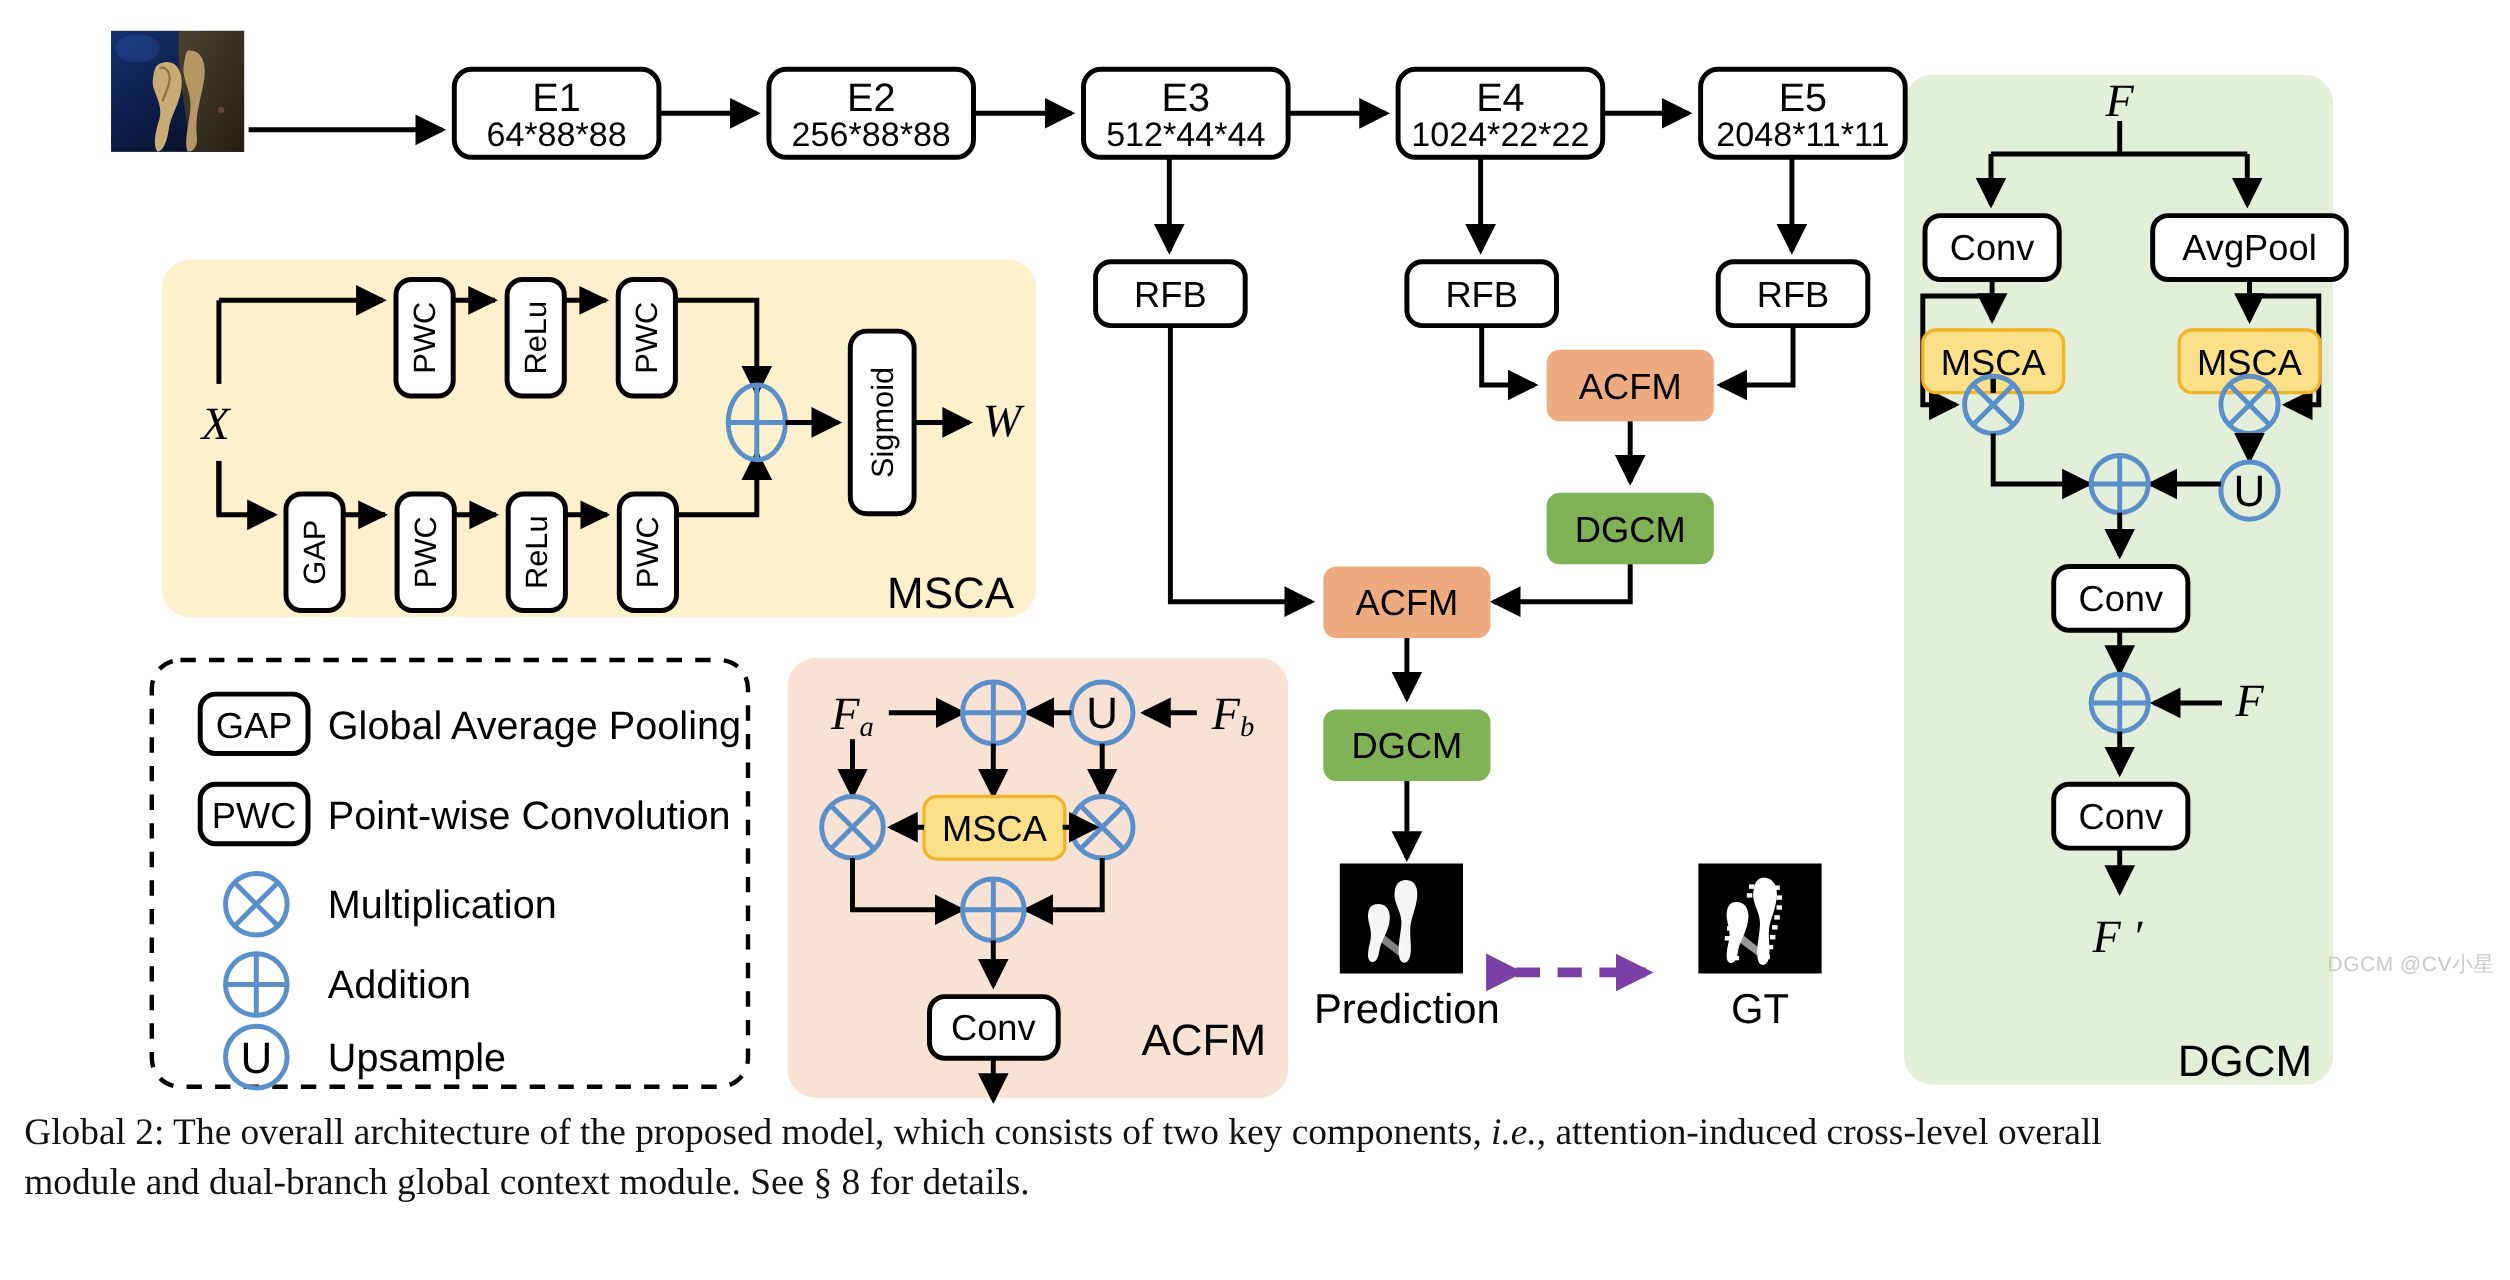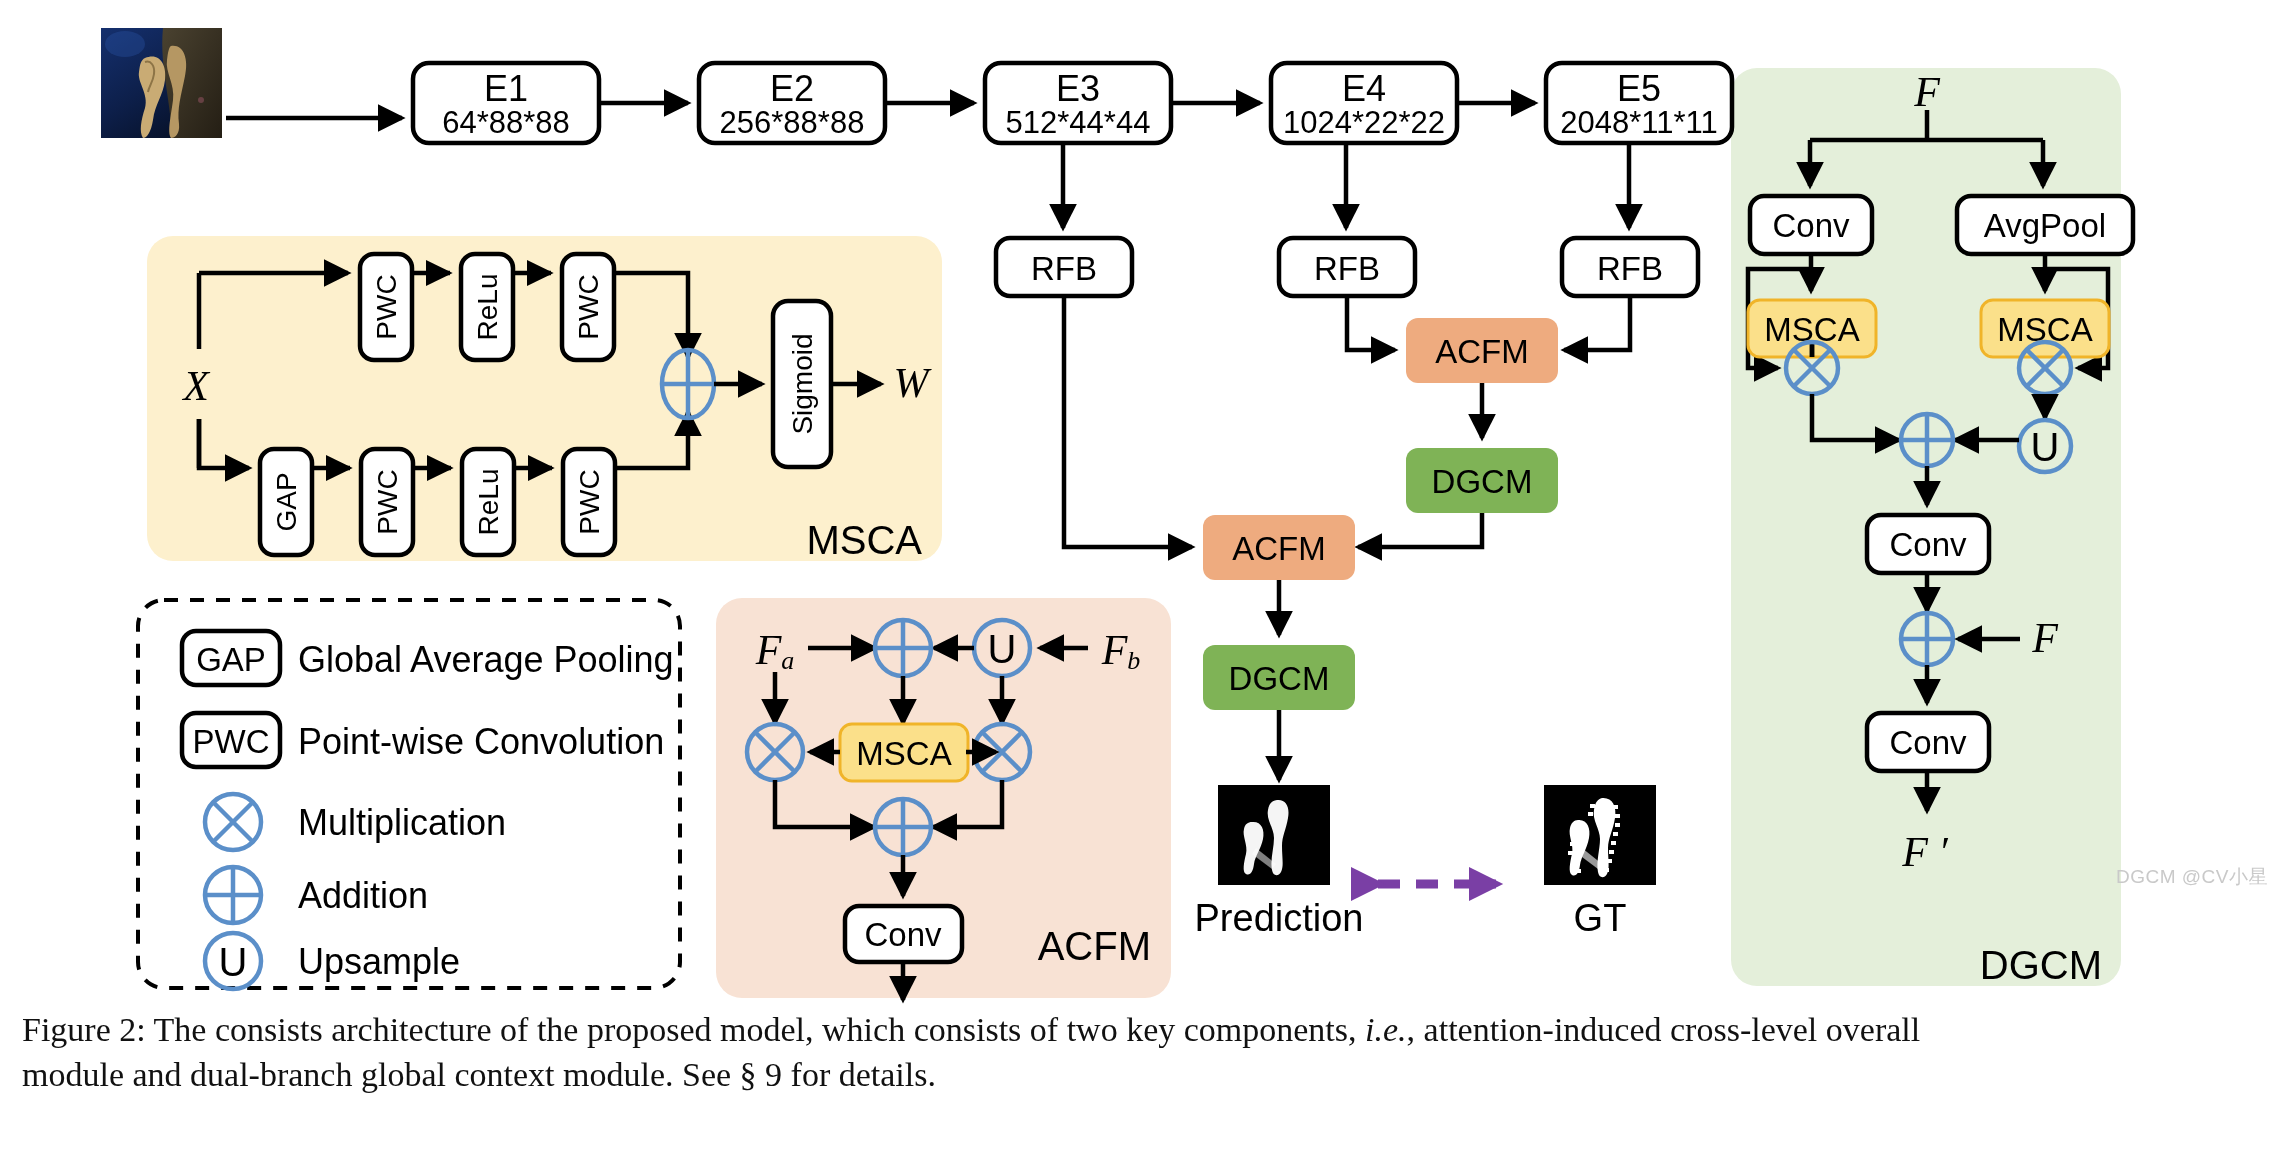--- a/index.html
+++ b/index.html
@@ -442,18 +442,18 @@
           <rect x="1571" y="861" width="5" height="4"></rect>
             <rect x="1576" y="869" width="5" height="4"></rect>
         </g>
       </g>
     </g>
     <text class="t-cap" x="1279" y="918">Prediction</text>
     <text class="t-cap" x="1600" y="918">GT</text>
   </svg>
 
   <div class="caption">
-    <span>Figure 2:  The consists architecture of the proposed model, which consists of two key components, </span><i>i.e.</i><span>, attention-induced cross-level overall</span><br>
-    <span>module and dual-branch global context module. See § 9 for details.</span>
+    <span>Global 2:  The overall architecture of the proposed model, which consists of two key components, </span><i>i.e.</i><span>, attention-induced cross-level overall</span><br>
+    <span>module and dual-branch global context module. See § 8 for details.</span>
   </div>
 
   <div class="wm">DGCM @CV小星</div>
 </div>
 
 </body></html>

